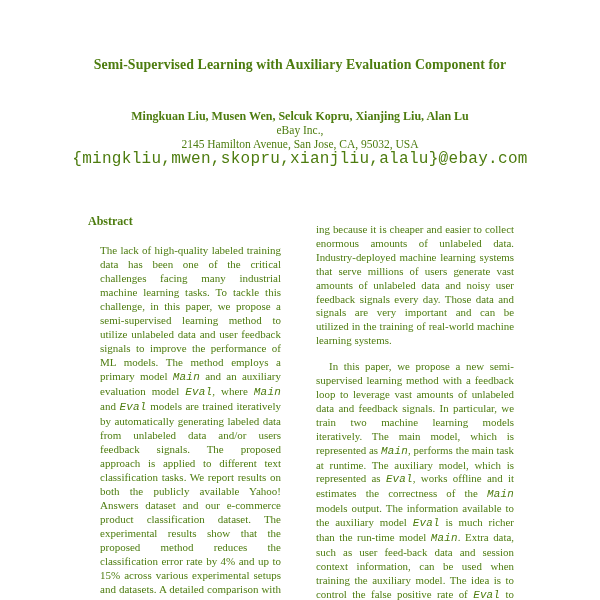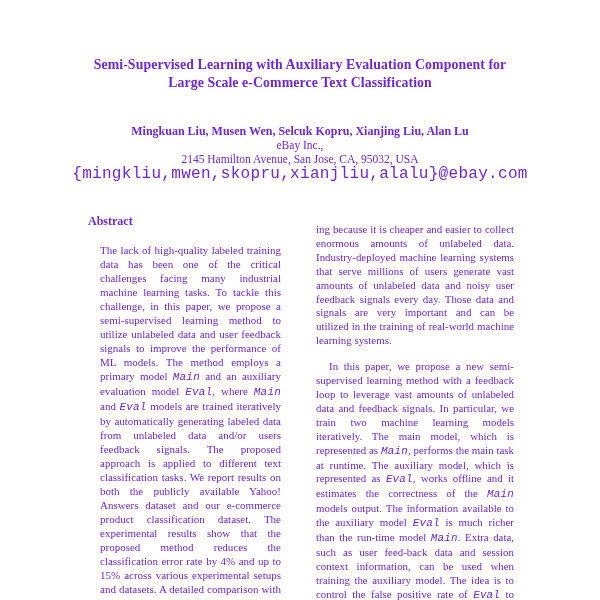--- a/index.html
+++ b/index.html
@@ -3,38 +3,38 @@
 <meta charset="utf-8">
 <style>
   html, body { margin: 0; padding: 0; background: #ffffff; }
   .page {
     position: relative;
     width: 600px;
     height: 600px;
     background: #ffffff;
     overflow: hidden;
     font-family: "Liberation Serif", serif;
-    color: #6d28d9;
+    color: #4d7c0f;
   }
   .title-block {
     position: absolute;
     top: 56px;
     left: 0;
     width: 600px;
     text-align: center;
   }
   .title-line {
     font-size: 13.8px;
     font-weight: bold;
     line-height: 17.5px;
     letter-spacing: 0.1px;
   }
   .author-block {
     position: absolute;
-    top: 124px;
+    top: 109px;
     left: 0;
     width: 600px;
     text-align: center;
   }
   .authors {
     font-size: 12px;
     font-weight: bold;
     line-height: 14px;
     margin-bottom: 1px;
   }
@@ -82,21 +82,20 @@
     letter-spacing: 0.2px;
   }
 </style>
 </head>
 <body>
 
 <div class="page">
 
   <div class="title-block">
     <div class="title-line">Semi-Supervised Learning with Auxiliary Evaluation Component for</div>
-    <div class="title-line">Large Scale e-Commerce Text Classification</div>
   </div>
 
   <div class="author-block">
     <div class="authors">Mingkuan Liu, Musen Wen, Selcuk Kopru, Xianjing Liu, Alan Lu</div>
     <div class="affiliation">eBay Inc.,</div>
     <div class="address">2145 Hamilton Avenue, San Jose, CA, 95032, USA</div>
     <div class="email">{mingkliu,mwen,skopru,xianjliu,alalu}@ebay.com</div>
   </div>
 
   <div class="col-left">

